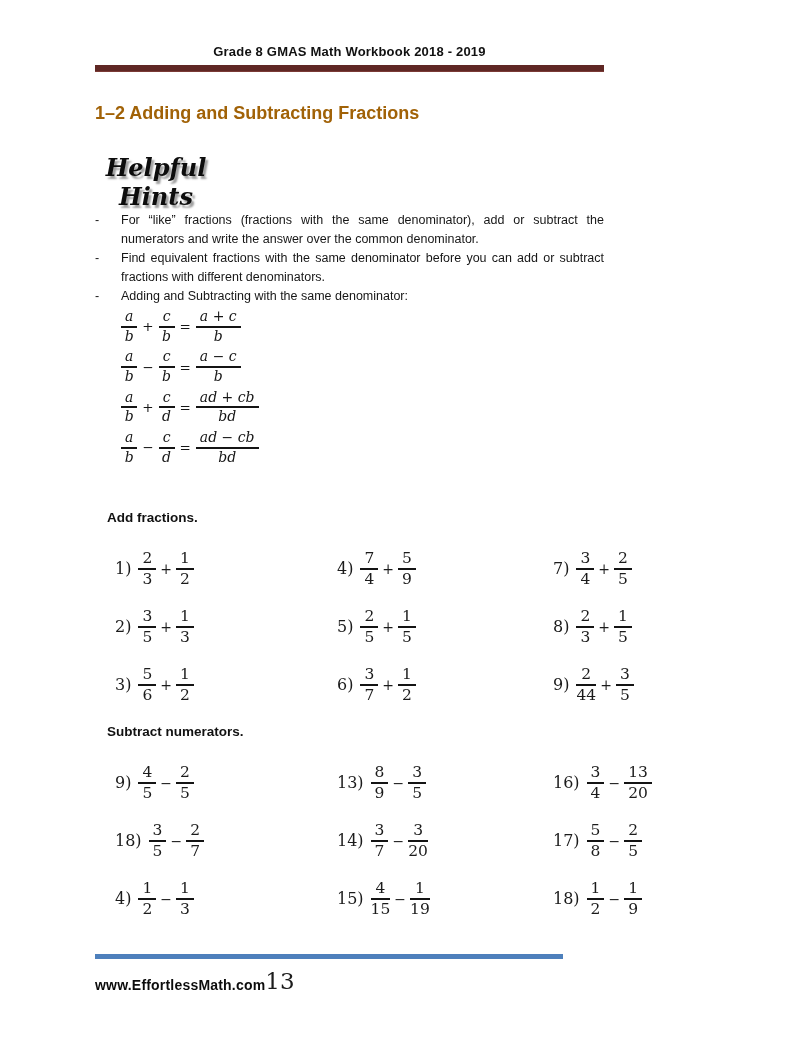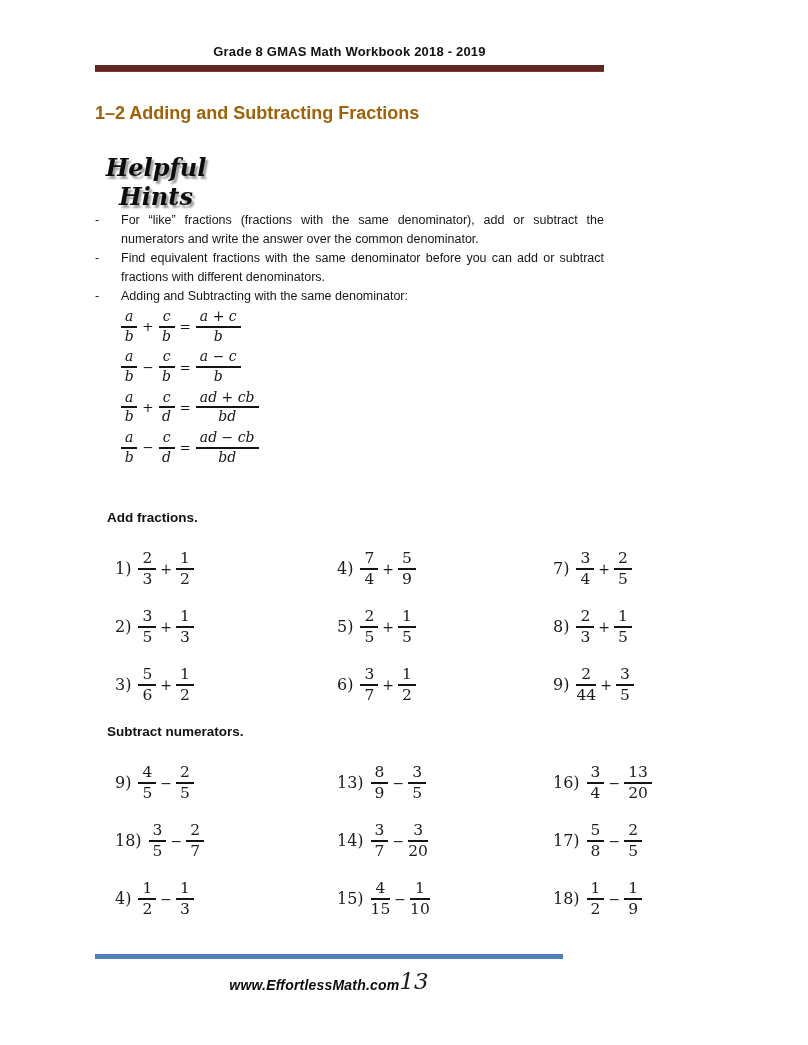--- a/index.html
+++ b/index.html
@@ -52,21 +52,21 @@
     row-gap:13px; margin-top:21px; padding-left:20px;
   }
   .problem { display:flex; align-items:center; height:45px; }
   .pnum { font-family:"DejaVu Serif", serif; font-size:16px; margin-right:7px; }
   .problem .frac { font-size:15.5px; font-family:"DejaVu Serif", serif; }
   .pop { margin:0 4px; font-size:14px; font-family:"DejaVu Serif", serif; }
 
   
   .footer { position:absolute; left:95px; right:93px; bottom:52px; }
   .footer-rule { height:5px; background:#4e80bc; }
-  .footer-row { display:flex; justify-content:center; align-items:flex-end; margin-top:11px;font-style:italic; }
+  .footer-row { display:flex; justify-content:flex-start; align-items:flex-end; margin-top:11px; }
   .footer-site { font-size:14px; font-weight:bold; color:#0c0c0c; letter-spacing:0.2px; }
   .footer-page { font-family:"DejaVu Serif", serif; font-size:23px; color:#1d1d1d; line-height:1; }
 </style>
 </head>
 <body>
 
 <div class="page">
 
   <div class="hdr">
     <div class="hdr-title">Grade 8 GMAS Math Workbook 2018 - 2019</div>
@@ -358,21 +358,21 @@
 
   <div class="problem">
     <span class="pnum">15)</span>
     <span class="frac">
             <span class="top">4</span>
             <span class="bot">15</span>
           </span>
     <span class="pop">−</span>
     <span class="frac">
             <span class="top">1</span>
-            <span class="bot">10</span>
+            <span class="bot">19</span>
           </span>
   </div>
 
   <div class="problem">
     <span class="pnum">16)</span>
     <span class="frac">
             <span class="top">3</span>
             <span class="bot">4</span>
           </span>
     <span class="pop">−</span>

